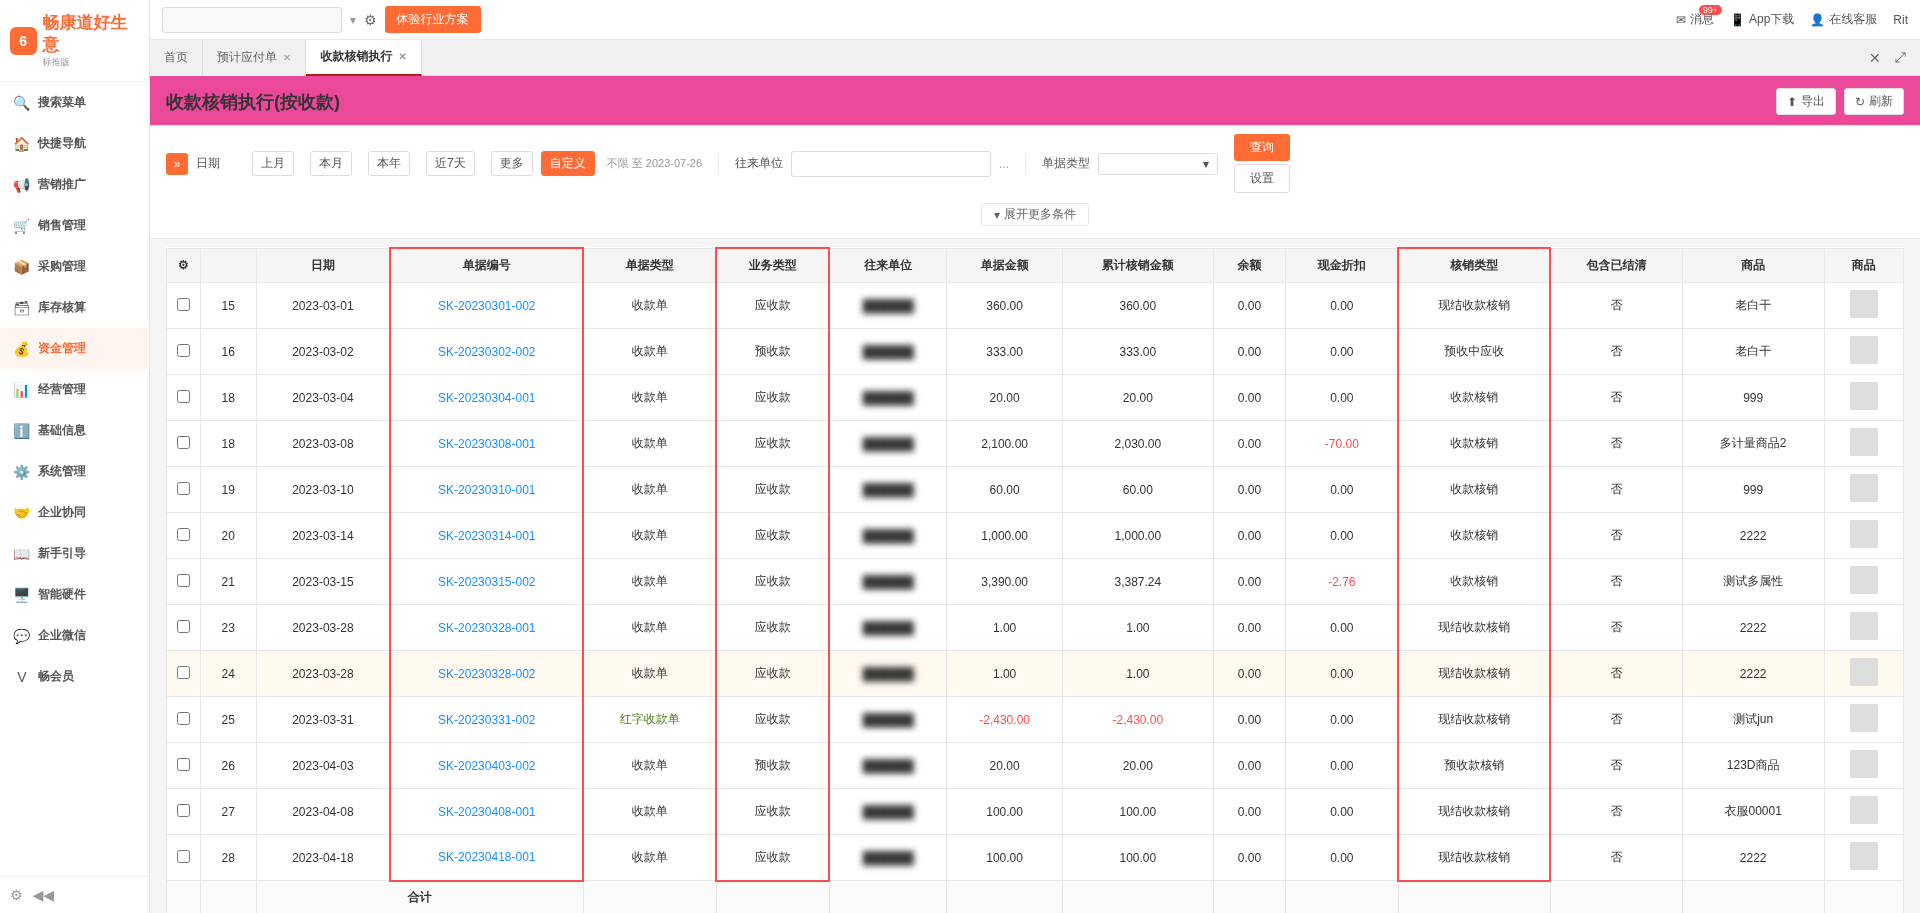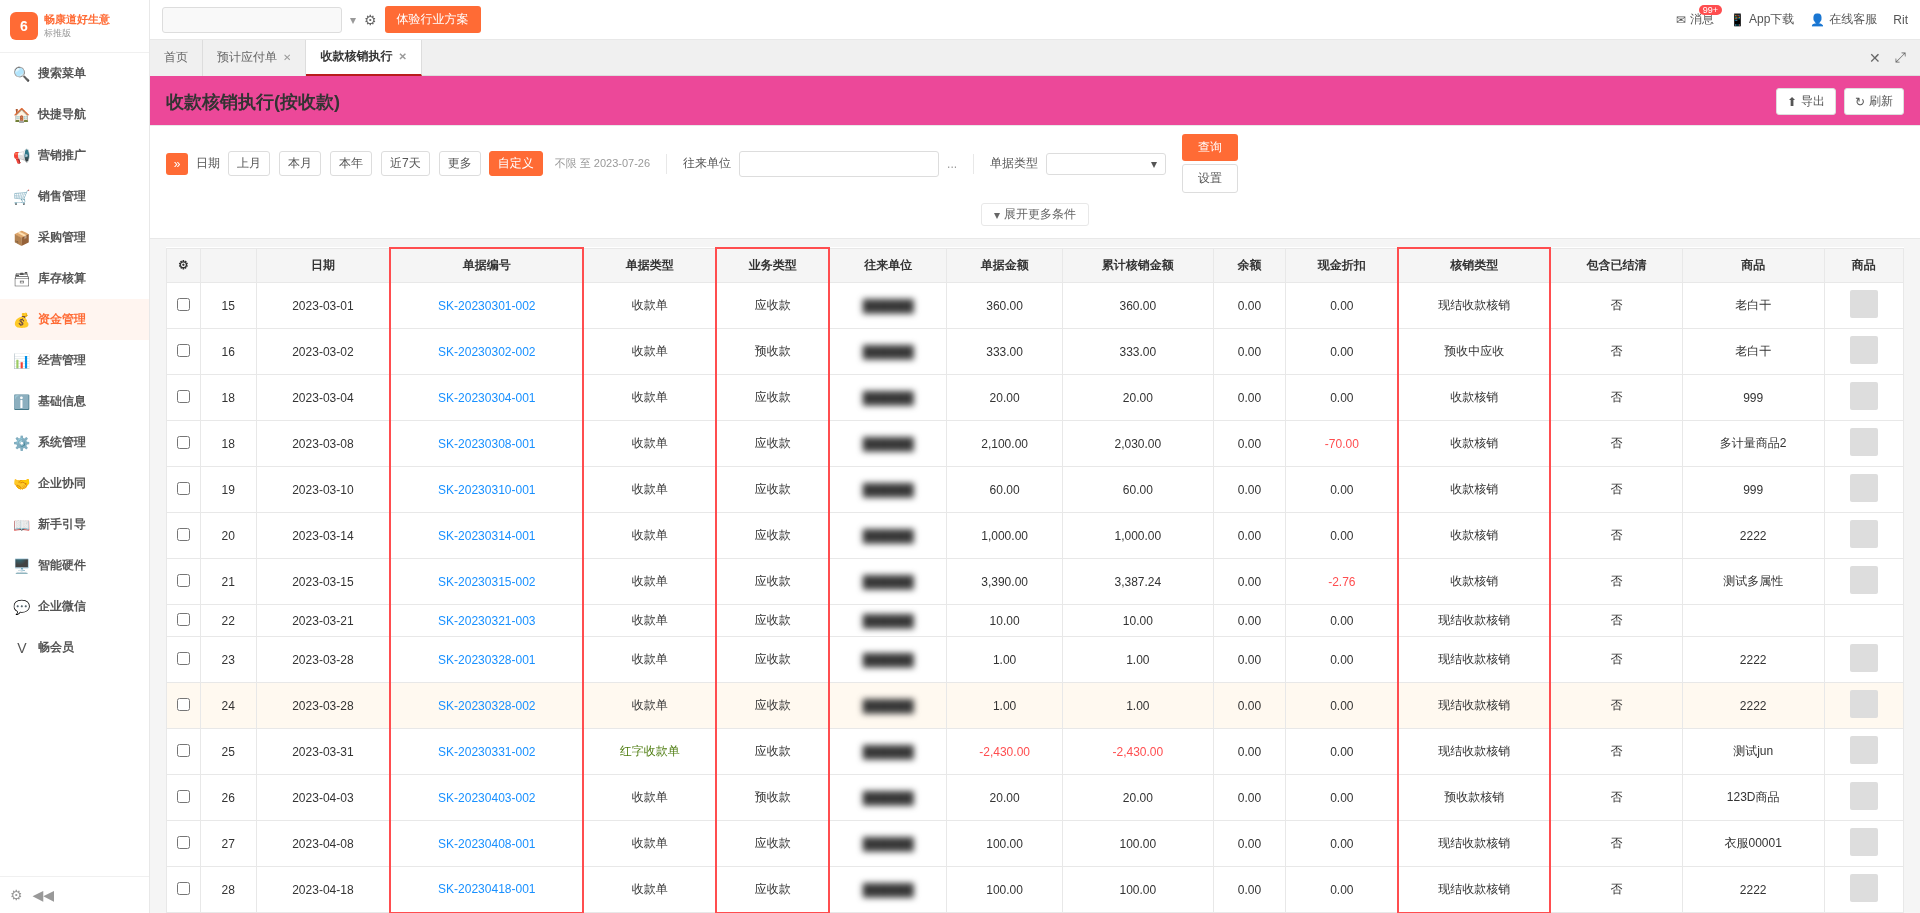--- a/index.html
+++ b/index.html
@@ -5,21 +5,21 @@
     * { box-sizing: border-box; margin: 0; padding: 0; }
     body { font-family: 'Microsoft YaHei', Arial, sans-serif; font-size: 12px; background: #f5f5f5; color: #333; }
 
     
     .app-container { display: flex; height: 913px; overflow: hidden; }
 
     
     .sidebar { width: 150px; background: #fff; border-right: 1px solid #e8e8e8; display: flex; flex-direction: column; flex-shrink: 0; }
     .sidebar-logo { padding: 12px 10px; background: #fff; border-bottom: 1px solid #f0f0f0; display: flex; align-items: center; gap: 6px; }
     .sidebar-logo-icon { width: 28px; height: 28px; background: #ff6b35; border-radius: 6px; display: flex; align-items: center; justify-content: center; color: #fff; font-size: 14px; font-weight: bold; }
-    .sidebar-logo-text { font-size: 11px; color: #ff6b35; font-weight: bold; line-height: 1.3; }
+    .sidebar-logo-text { font-size: 17px; color: #ff6b35; font-weight: bold; line-height: 1.3; }
     .sidebar-logo-badge { font-size: 9px; color: #999; }
     .sidebar-menu { flex: 1; overflow-y: auto; }
     .sidebar-item { display: flex; align-items: center; gap: 8px; padding: 12px 14px; cursor: pointer; color: #555; transition: background 0.2s; }
     .sidebar-item.active { background: #fff5f0; color: #ff6b35; }
     .sidebar-item-icon { width: 16px; height: 16px; display: flex; align-items: center; justify-content: center; font-size: 14px; flex-shrink: 0; }
     .sidebar-item-label { font-size: 12px; font-weight: bold; }
     .sidebar-footer { padding: 10px; display: flex; gap: 10px; border-top: 1px solid #f0f0f0; }
     .sidebar-footer-icon { cursor: pointer; color: #999; font-size: 14px; }
 
     
@@ -50,21 +50,21 @@
     .page-title-row { display: flex; align-items: center; justify-content: space-between; margin-bottom: 10px; }
     .page-title { font-size: 18px; font-weight: bold; color: #333; }
     .page-header-actions { display: flex; gap: 8px; }
     .header-btn { display: flex; align-items: center; gap: 4px; padding: 4px 10px; border: 1px solid #ddd; border-radius: 3px; background: #fff; cursor: pointer; font-size: 12px; color: #555; }
 
     
     .filter-bar { background: #fff; padding: 8px 16px; border-bottom: 1px solid #e8e8e8; }
     .filter-row { display: flex; align-items: center; gap: 8px; flex-wrap: wrap; }
     .filter-toggle { width: 22px; height: 22px; background: #ff6b35; color: #fff; border: none; border-radius: 3px; cursor: pointer; display: flex; align-items: center; justify-content: center; font-size: 12px; }
     .filter-label { font-size: 12px; color: #555; }
-    .filter-date-btns { display: flex; gap: 9px; }
+    .filter-date-btns { display: flex; gap: 16px; margin-left: 24px; }
     .filter-date-btn { padding: 3px 8px; border: 1px solid #ddd; border-radius: 3px; background: #fff; cursor: pointer; font-size: 12px; color: #555; }
     .filter-date-btn.custom { background: #ff6b35; color: #fff; border-color: #ff6b35; }
     .filter-divider { width: 1px; height: 20px; background: #e8e8e8; margin: 0 8px; }
     .filter-input { height: 26px; border: 1px solid #ddd; border-radius: 3px; padding: 0 8px; font-size: 12px; min-width: 150px; }
     .filter-more { color: #999; font-size: 12px; cursor: pointer; }
     .filter-select { display: flex; align-items: center; gap: 4px; border: 1px solid #ddd; border-radius: 3px; padding: 3px 8px; background: #fff; cursor: pointer; font-size: 12px; color: #555; min-width: 120px; }
     .filter-query-btn { background: #ff6b35; color: #fff; border: none; border-radius: 3px; padding: 5px 16px; font-size: 12px; cursor: pointer; }
     .filter-set-btn { background: #fff; color: #555; border: 1px solid #ddd; border-radius: 3px; padding: 5px 12px; font-size: 12px; cursor: pointer; }
     .expand-row { display: flex; justify-content: center; padding: 4px 0; }
     .expand-btn { display: flex; align-items: center; gap: 4px; font-size: 12px; color: #666; cursor: pointer; padding: 2px 12px; border: 1px solid #e8e8e8; border-radius: 3px; background: #fff; }
@@ -416,37 +416,20 @@
                 <td>3,387.24</td>
                 <td>0.00</td>
                 <td class="negative">-2.76</td>
                 <td class="col-hxlx">收款核销</td>
                 <td>否</td>
                 <td>测试多属性</td>
                 <td><span class="img-thumb"></span></td>
               </tr>
               <tr>
                 <td><input type="checkbox" style=""></td>
-                <td>22</td>
-                <td>2023-03-21</td>
-                <td class="col-danbh"><a href="#">SK-20230321-003</a></td>
-                <td>收款单</td>
-                <td class="col-ywlx">应收款</td>
-                <td><span class="blurred">██████</span></td>
-                <td>10.00</td>
-                <td>10.00</td>
-                <td>0.00</td>
-                <td>0.00</td>
-                <td class="col-hxlx">现结收款核销</td>
-                <td>否</td>
-                <td></td>
-                <td></td>
-              </tr>
-              <tr>
-                <td><input type="checkbox" style=""></td>
                 <td>23</td>
                 <td>2023-03-28</td>
                 <td class="col-danbh"><a href="#">SK-20230328-001</a></td>
                 <td>收款单</td>
                 <td class="col-ywlx">应收款</td>
                 <td><span class="blurred">██████</span></td>
                 <td>1.00</td>
                 <td>1.00</td>
                 <td>0.00</td>
                 <td>0.00</td>

